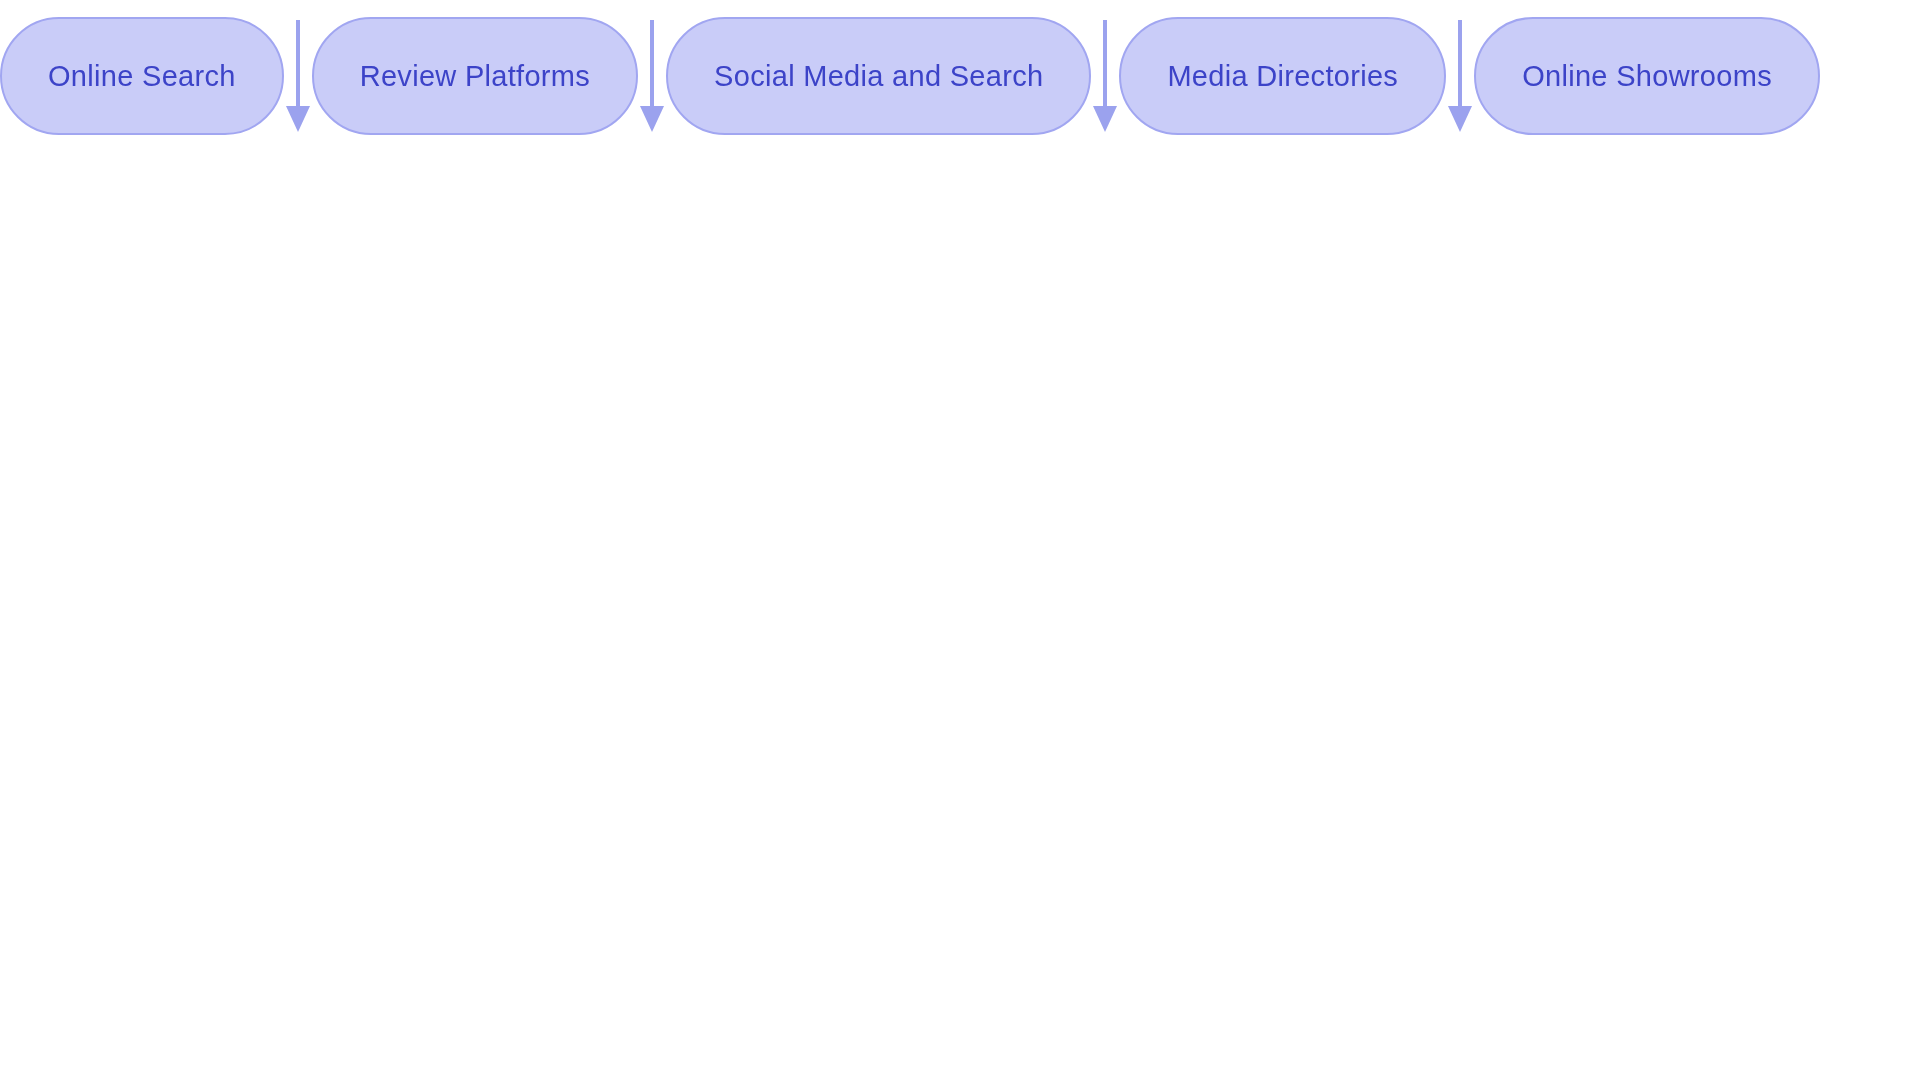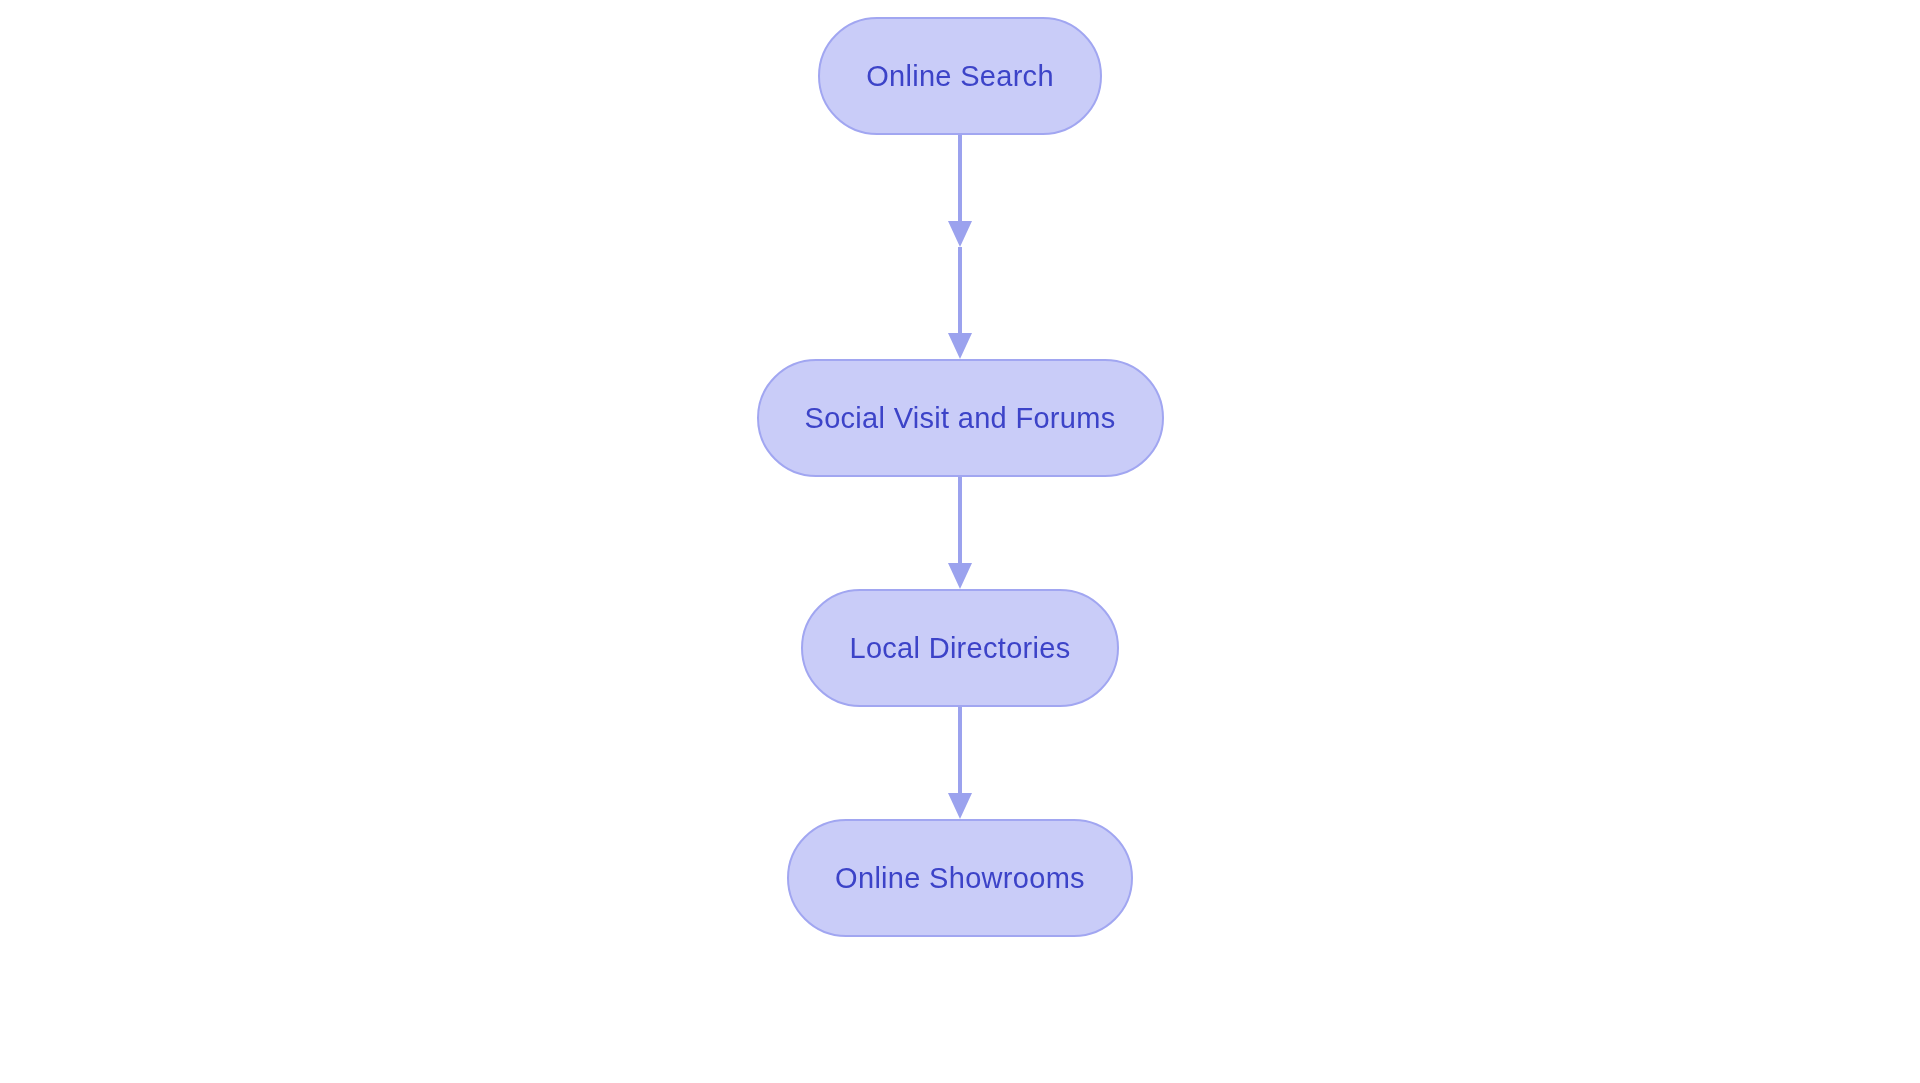--- a/index.html
+++ b/index.html
@@ -16,21 +16,21 @@
     width: 1920px;
     height: 1083px;
     background: #ffffff;
   }
   .flow {
     position: absolute;
     left: 0;
     top: 17px;
     width: 1920px;
     display: flex;
-    flex-direction: column;
+    flex-direction: row;
     align-items: center;
   }
   .node {
     height: 118px;
     min-width: 280px;
     padding: 0 46px;
     box-sizing: border-box;
     background: #c9ccf8;
     border: 2px solid #a1a6f1;
     border-radius: 60px;
@@ -67,41 +67,44 @@
       <span class="node-label">Online Search</span>
     </div>
 
     <div class="arrow">
       <svg width="28" height="112" viewBox="0 0 28 112">
         <line x1="14" y1="0" x2="14" y2="90" stroke="#9ba2ee" stroke-width="4"></line>
         <path d="M2,86 L26,86 L14,112 Z" fill="#9ba2ee"></path>
       </svg>
     </div>
 
-
-    <div class="arrow">
-      <svg width="28" height="112" viewBox="0 0 28 112">
-        <line x1="14" y1="0" x2="14" y2="90" stroke="#9ba2ee" stroke-width="4"></line>
-        <path d="M2,86 L26,86 L14,112 Z" fill="#9ba2ee"></path>
-      </svg>
-    </div>
-
     <div class="node">
-      <span class="node-label">Social Visit and Forums</span>
+      <span class="node-label">Review Platforms</span>
     </div>
 
     <div class="arrow">
       <svg width="28" height="112" viewBox="0 0 28 112">
         <line x1="14" y1="0" x2="14" y2="90" stroke="#9ba2ee" stroke-width="4"></line>
         <path d="M2,86 L26,86 L14,112 Z" fill="#9ba2ee"></path>
       </svg>
     </div>
 
     <div class="node">
-      <span class="node-label">Local Directories</span>
+      <span class="node-label">Social Media and Search</span>
+    </div>
+
+    <div class="arrow">
+      <svg width="28" height="112" viewBox="0 0 28 112">
+        <line x1="14" y1="0" x2="14" y2="90" stroke="#9ba2ee" stroke-width="4"></line>
+        <path d="M2,86 L26,86 L14,112 Z" fill="#9ba2ee"></path>
+      </svg>
+    </div>
+
+    <div class="node">
+      <span class="node-label">Media Directories</span>
     </div>
 
     <div class="arrow">
       <svg width="28" height="112" viewBox="0 0 28 112">
         <line x1="14" y1="0" x2="14" y2="90" stroke="#9ba2ee" stroke-width="4"></line>
         <path d="M2,86 L26,86 L14,112 Z" fill="#9ba2ee"></path>
       </svg>
     </div>
 
     <div class="node">

